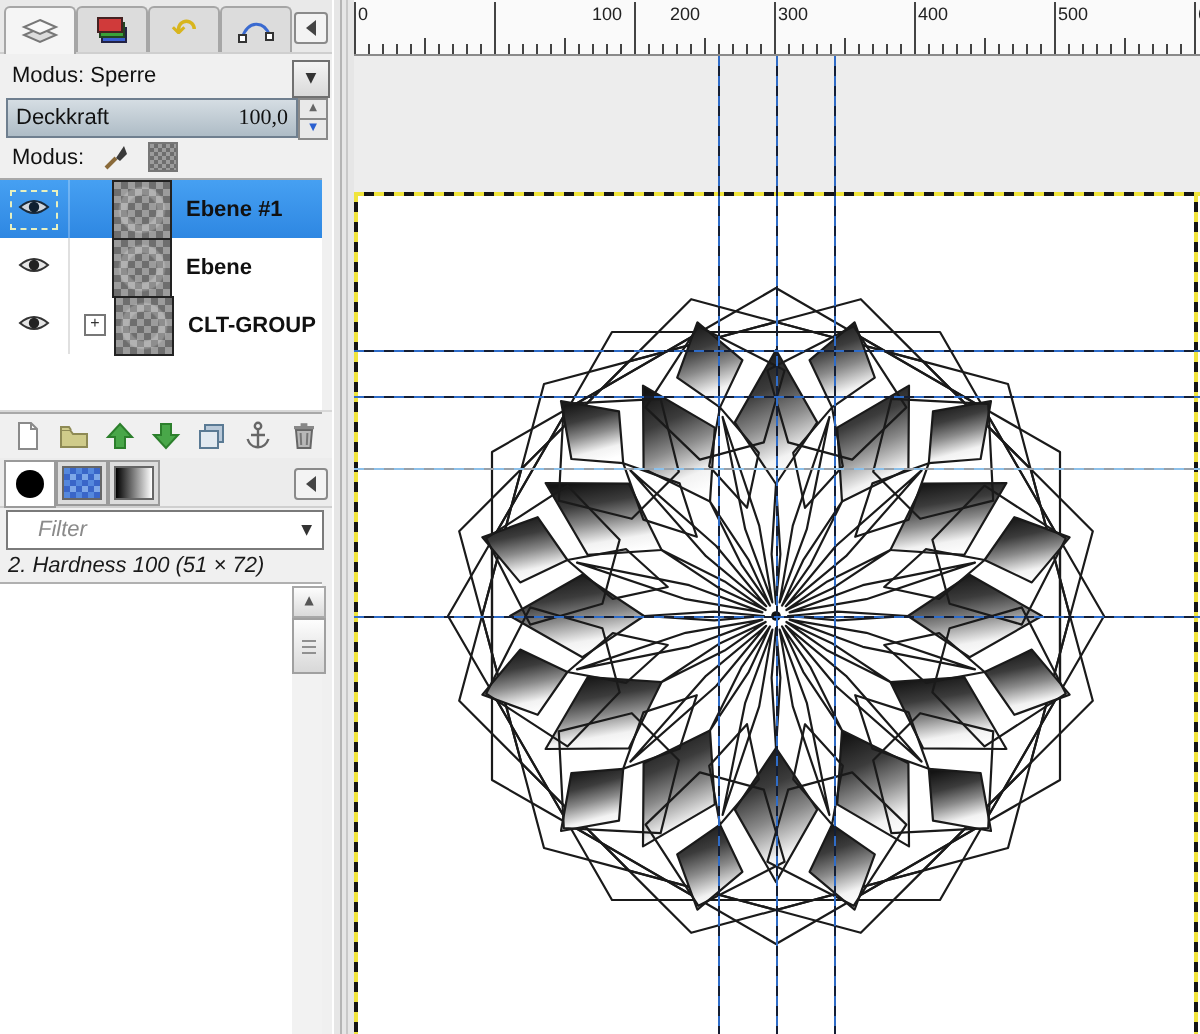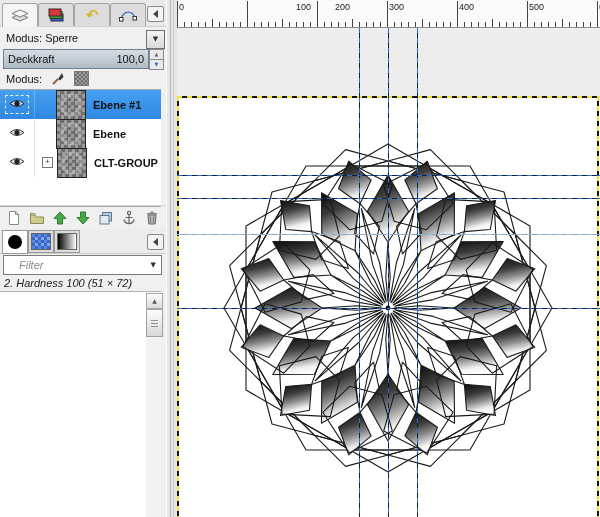--- a/index.html
+++ b/index.html
@@ -14,21 +14,21 @@
   .menu-btn{position:absolute;width:15px;height:14px;border:1px solid #8a8a8a;background:#f3f3f3;border-radius:2px;
        display:flex;align-items:center;justify-content:center;}
   .menu-btn .tri{width:0;height:0;border-top:4px solid transparent;border-bottom:4px solid transparent;border-right:5px solid #444;}
   .row-label{position:absolute;left:6px;}
   #mode-combo-btn{position:absolute;left:146px;top:30px;width:17px;height:17px;border:1px solid #707070;
        background:linear-gradient(#f4f4f4,#d9d9d9);display:flex;align-items:center;justify-content:center;}
   .arrow-glyph{font-family:"DejaVu Sans",sans-serif;font-size:7px;color:#333;line-height:1;}
   #opacity-slider{position:absolute;left:3px;top:49px;width:144px;height:18px;border:1px solid #6f7f8f;
        background:linear-gradient(#d5dde3,#aebcc6);display:flex;align-items:center;}
   #opacity-slider .lbl{margin-left:4px;}
-  #opacity-slider .val{margin-left:auto;margin-right:4px;}
+  #opacity-slider .val{margin-left:auto;margin-right:4px;font-family:Liberation Serif, serif;}
   .spin{position:absolute;left:149px;top:49px;width:14px;height:20px;}
   .spin .btn{position:absolute;left:0;width:13px;height:9px;border:1px solid #8a8a8a;background:#e9e9e9;
        display:flex;align-items:center;justify-content:center;}
   .spin .btn .arrow-glyph{font-size:5px;}
   #lock-brush-icon{position:absolute;left:50px;top:70px;}
   #lock-alpha-icon{position:absolute;left:74px;top:71px;width:13px;height:13px;border:1px solid #777;}
   .checker-sm{background:conic-gradient(#6e6e6e 25%,#9c9c9c 0 50%,#6e6e6e 0 75%,#9c9c9c 0);background-size:4px 4px;}
   
   #layerlist{position:absolute;left:0;top:89px;width:161px;height:116px;background:#fff;
        border-top:1px solid #a8a8a8;border-bottom:1px solid #a8a8a8;}

